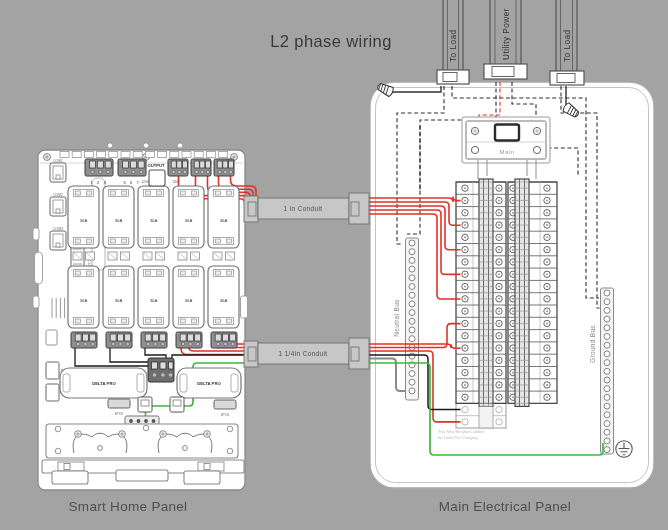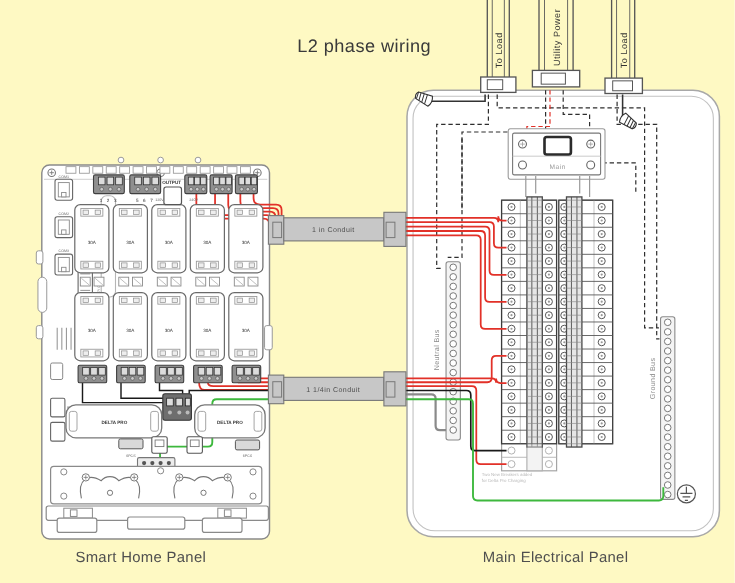--- a/index.html
+++ b/index.html
@@ -1,16 +1,16 @@
 <!DOCTYPE html>
 <html><head>
 <meta charset="utf-8">
 <style>
   html,body{margin:0;padding:0;background:#fff;}
-  .stage{position:relative;width:668px;height:530px;background:#fef9c3;overflow:hidden;
+  .stage{position:relative;width:668px;height:530px;background:#a3a3a3;overflow:hidden;
          font-family:"Liberation Sans",sans-serif;}
   svg{position:absolute;left:0;top:0;}
   text{font-family:"Liberation Sans",sans-serif;}
   .title-text{font-size:16.5px;fill:#3a3a3a;letter-spacing:.4px;}
   .caption{font-size:13.5px;fill:#4f4f4f;letter-spacing:.3px;}
   .feed-label{font-size:8.2px;fill:#333;letter-spacing:.5px;}
   .conduit-label{font-size:6.4px;fill:#4f4f4f;letter-spacing:.4px;}
   .bus-label{font-size:6.5px;fill:#8a8a8a;letter-spacing:.3px;}
   .tiny{font-size:4.2px;fill:#333;}
   .micro{font-size:3.3px;fill:#666;}

